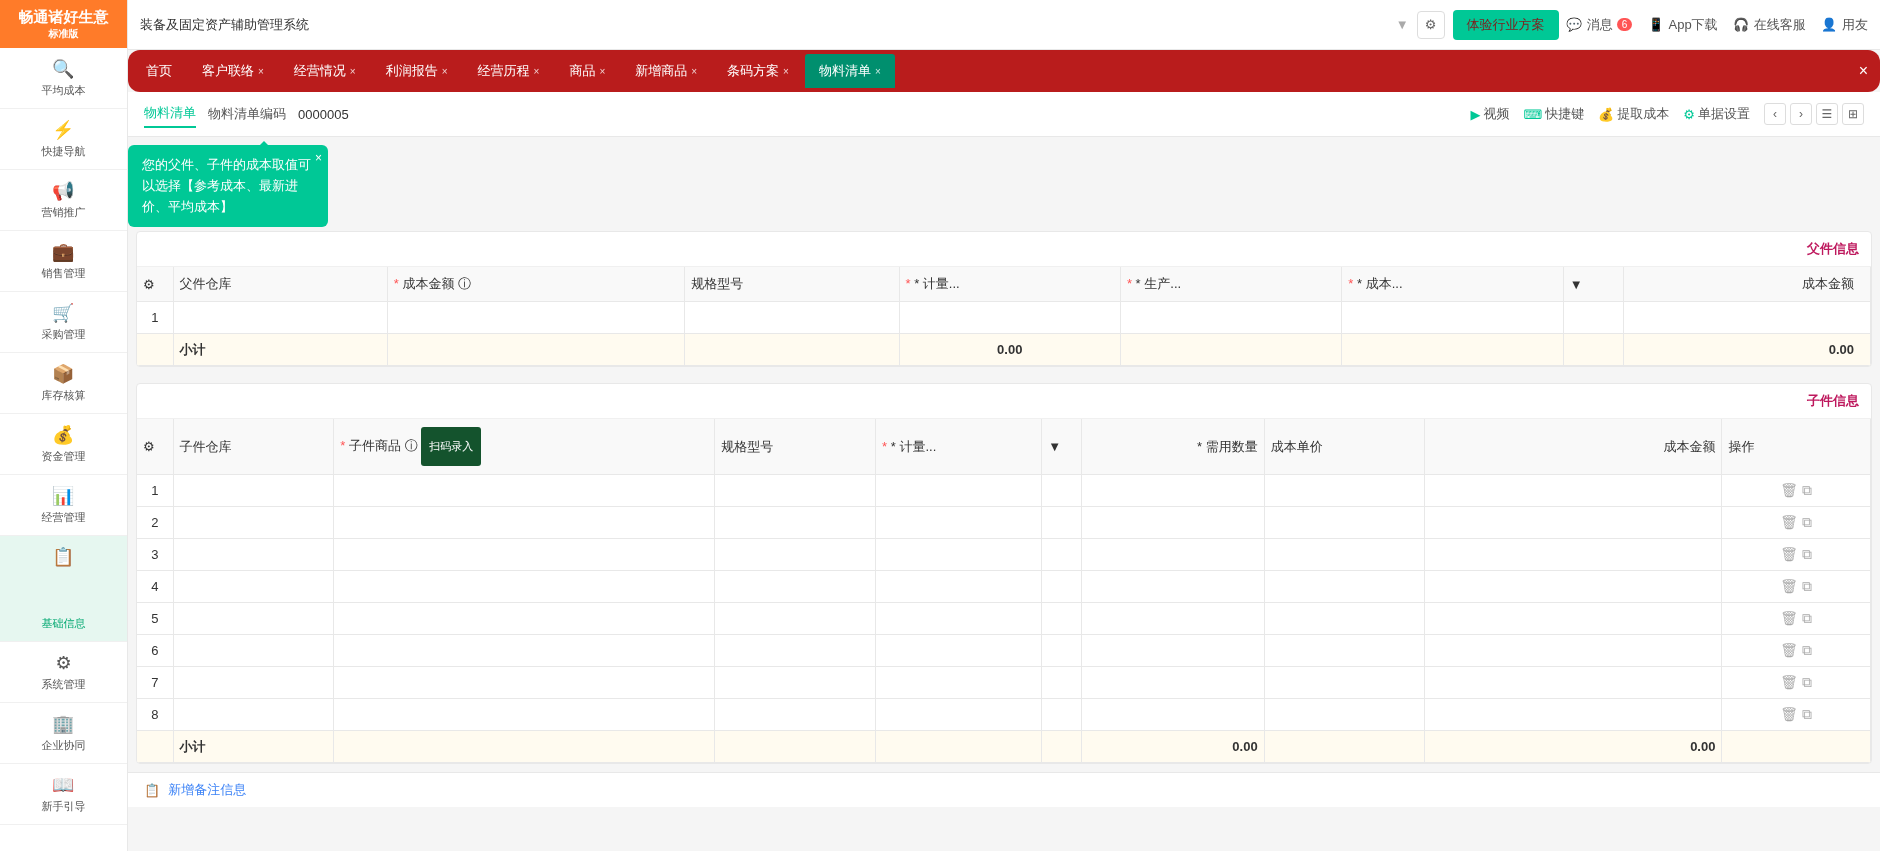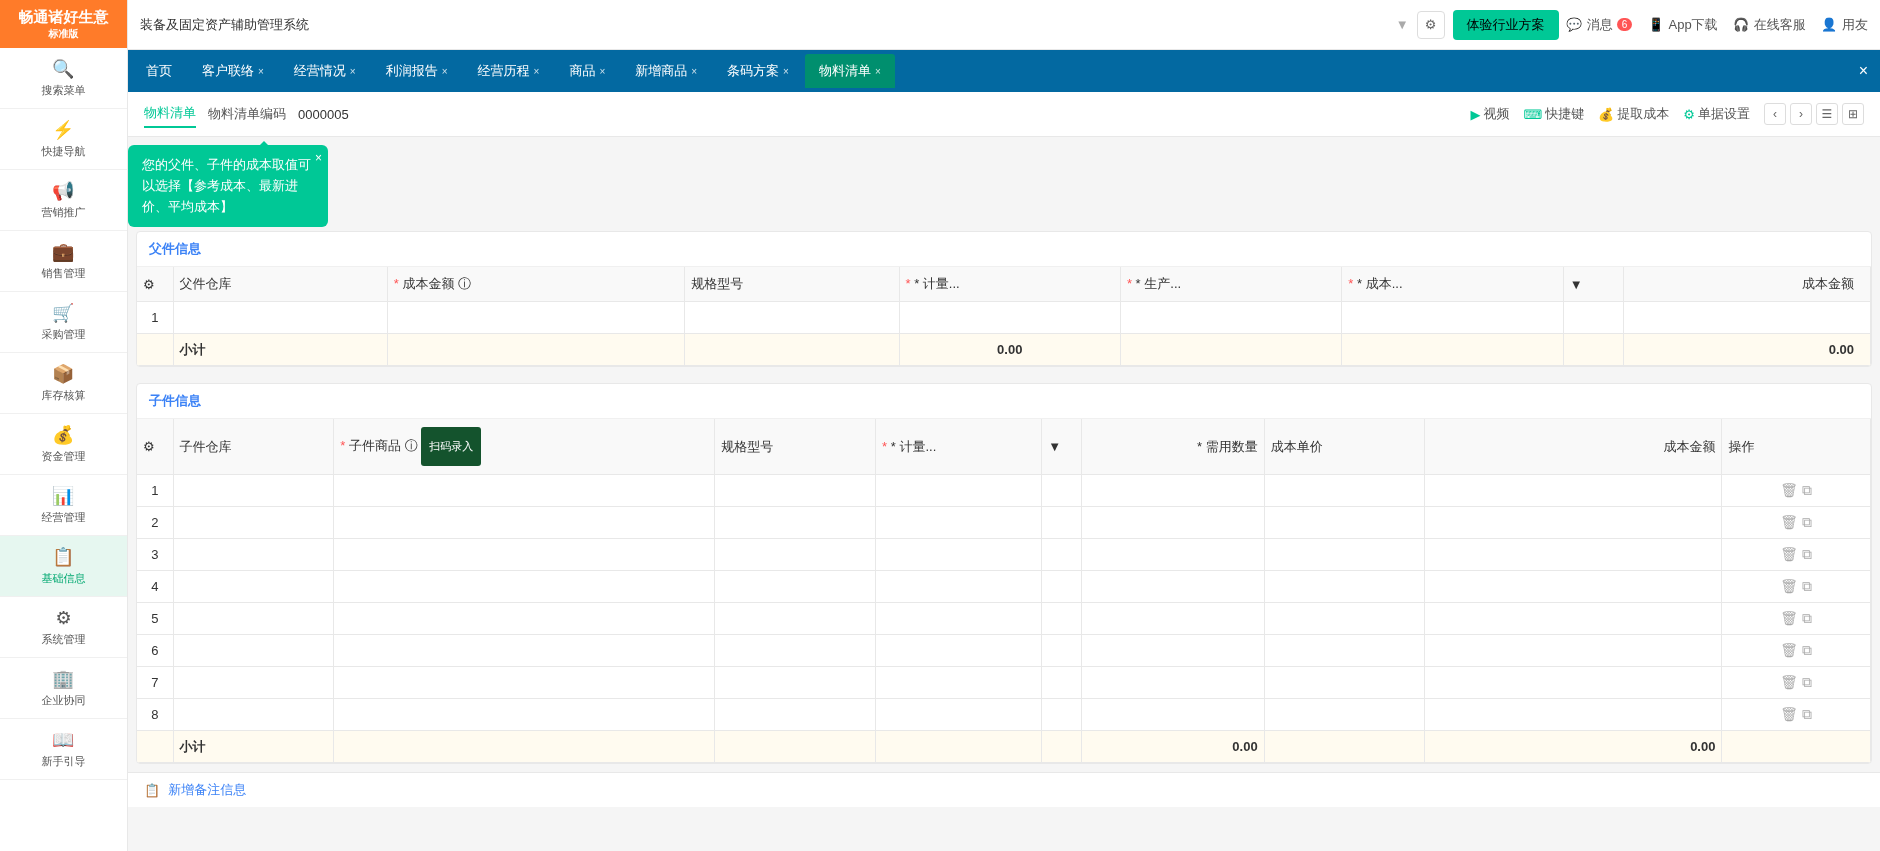--- a/index.html
+++ b/index.html
@@ -36,21 +36,21 @@
       cursor: pointer;
       color: #555;
       border-bottom: 1px solid #f0f0f0;
       gap: 3px;
     }
     .sidebar-item.active { background: #e8f5e9; color: #f77b29; }
     .sidebar-item .icon { font-size: 18px; }
     .sidebar-item .label { font-size: 11px; text-align: center; }
     .sidebar-item.active .label { color: #f77b29; }
     .sidebar-item.highlight { background: #e6f7f0; }
-    .sidebar-item.highlight .label { color: #00a870; }
+    .sidebar-item.highlight .label { color: #00a870; margin-top: 45px; }
 
     
     .main {
       flex: 1;
       display: flex;
       flex-direction: column;
       overflow: hidden;
     }
 
     
@@ -69,39 +69,40 @@
       flex: 1;
       display: flex;
       align-items: center;
       gap: 8px;
     }
     .gear-btn {
       width: 28px; height: 28px; border-radius: 4px; border: 1px solid #ddd;
       display: flex; align-items: center; justify-content: center; cursor: pointer; color: #666;
     }
     .trial-btn {
-      background: #00c896; color: #000000; border: none; border-radius: 4px;
+      background: #00c896; color: #7f1d1d; border: none; border-radius: 4px;
       padding: 6px 14px; cursor: pointer; font-size: 13px;
     }
     .header-right {
       display: flex; align-items: center; gap: 16px; color: #555;
     }
     .header-right .item { display: flex; align-items: center; gap: 4px; cursor: pointer; font-size: 13px; }
     .badge { background: #f55; color: #fff; border-radius: 10px; font-size: 10px; padding: 1px 5px; }
 
     
     .nav-tabs {
-      background: #0369a1;
+      background: #b91c1c;
       display: flex;
       align-items: center;
       height: 42px;
       padding: 0 4px;
       gap: 2px;
       overflow-x: auto;
       flex-shrink: 0;
+      border-radius: 12px;
     }
     .nav-tab {
       color: #fff;
       padding: 8px 14px;
       cursor: pointer;
       white-space: nowrap;
       font-size: 13px;
       border-radius: 3px 3px 0 0;
       display: flex;
       align-items: center;
@@ -160,22 +161,23 @@
       background: #fff;
       margin: 8px;
       border: 1px solid #e8e8e8;
       border-radius: 4px;
       overflow: hidden;
     }
     .section-title {
       padding: 8px 12px;
       font-size: 13px;
       font-weight: bold;
-      color: #3b82f6;
+      color: #be185d;
       border-bottom: 1px solid #f0f0f0;
+      text-align: right;
     }
 
     
     .data-table {
       width: 100%;
       border-collapse: collapse;
       font-size: 12px;
     }
     .data-table th {
       background: #f9f9f9;
@@ -274,21 +276,21 @@
 <body>
 
 <div class="sidebar">
   <div class="sidebar-logo">
     <span class="logo-main">畅通诸好生意</span>
     <span class="logo-sub">标准版</span>
   </div>
 
   <div class="sidebar-item">
     <span class="icon">🔍</span>
-    <span class="label">搜索菜单</span>
+    <span class="label">平均成本</span>
   </div>
   <div class="sidebar-item">
     <span class="icon">⚡</span>
     <span class="label">快捷导航</span>
   </div>
   <div class="sidebar-item">
     <span class="icon">📢</span>
     <span class="label">营销推广</span>
   </div>
   <div class="sidebar-item">

